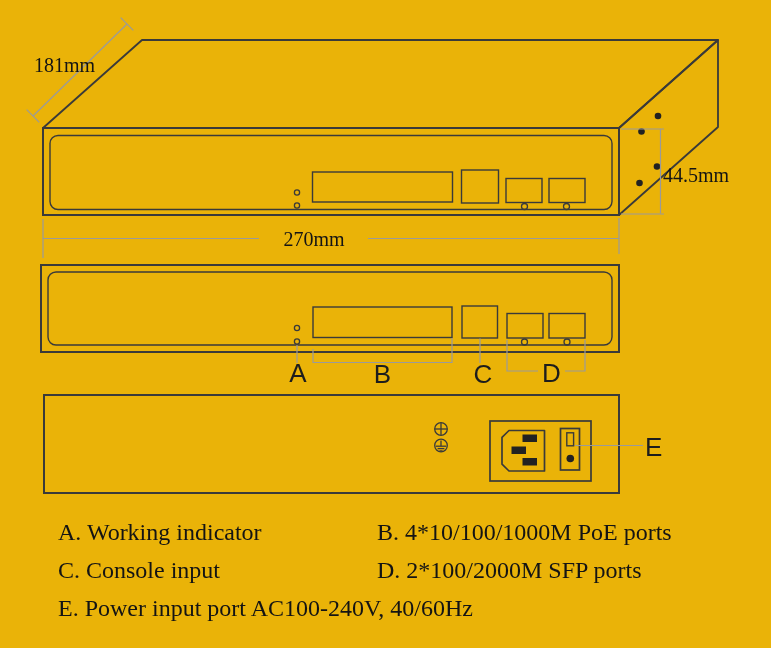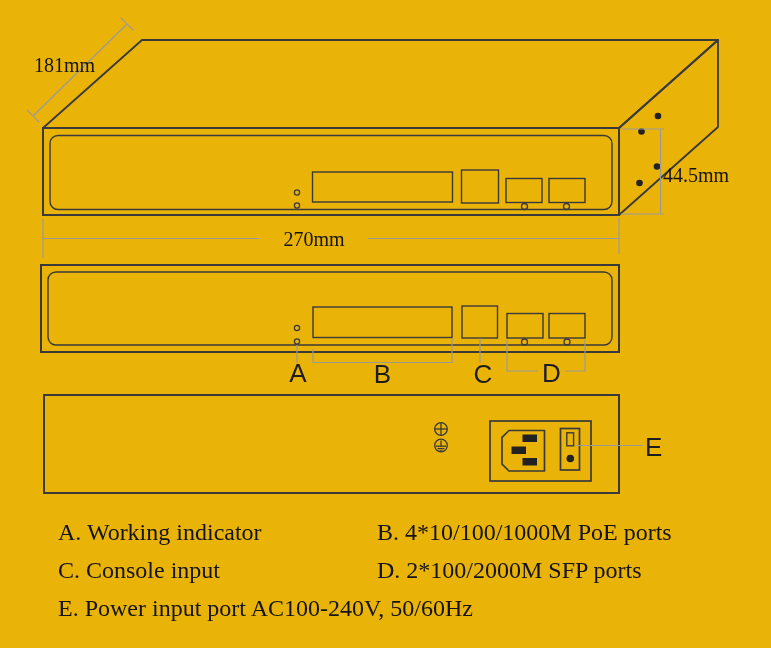--- a/index.html
+++ b/index.html
@@ -120,16 +120,16 @@
     <line x1="575" y1="445.5" x2="643" y2="445.5" stroke="#9a9a9a" stroke-width="1.2"></line>
     <text class="callout-text" x="645" y="456">E</text>
   </g>
 </svg>
 
   <div>
     <div class="legend-item" style="left:58px;top:519px;">A. Working indicator</div>
     <div class="legend-item" style="left:377px;top:519px;">B. 4*10/100/1000M PoE ports</div>
     <div class="legend-item" style="left:58px;top:557px;">C. Console input</div>
     <div class="legend-item" style="left:377px;top:557px;">D. 2*100/2000M SFP ports</div>
-    <div class="legend-item" style="left:58px;top:595px;">E. Power input port AC100-240V, 50/60Hz</div>
+    <div class="legend-item" style="left:58px;top:595px;">E. Power input port AC100-240V, 40/60Hz</div>
   </div>
 
 </div>
 
 </body></html>

